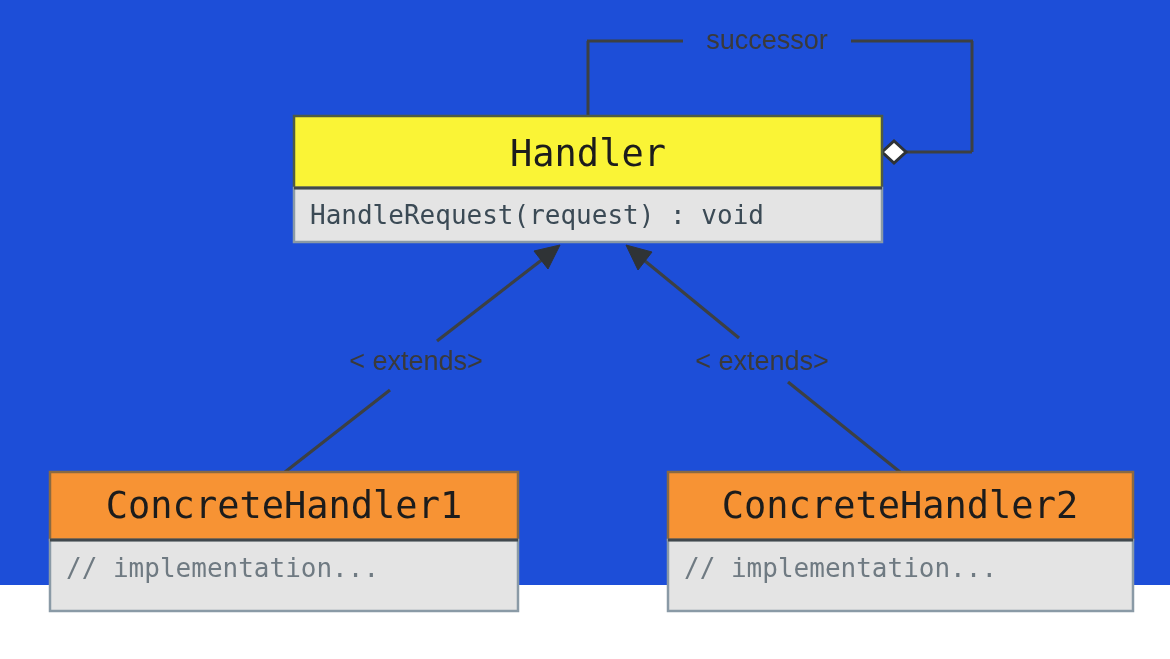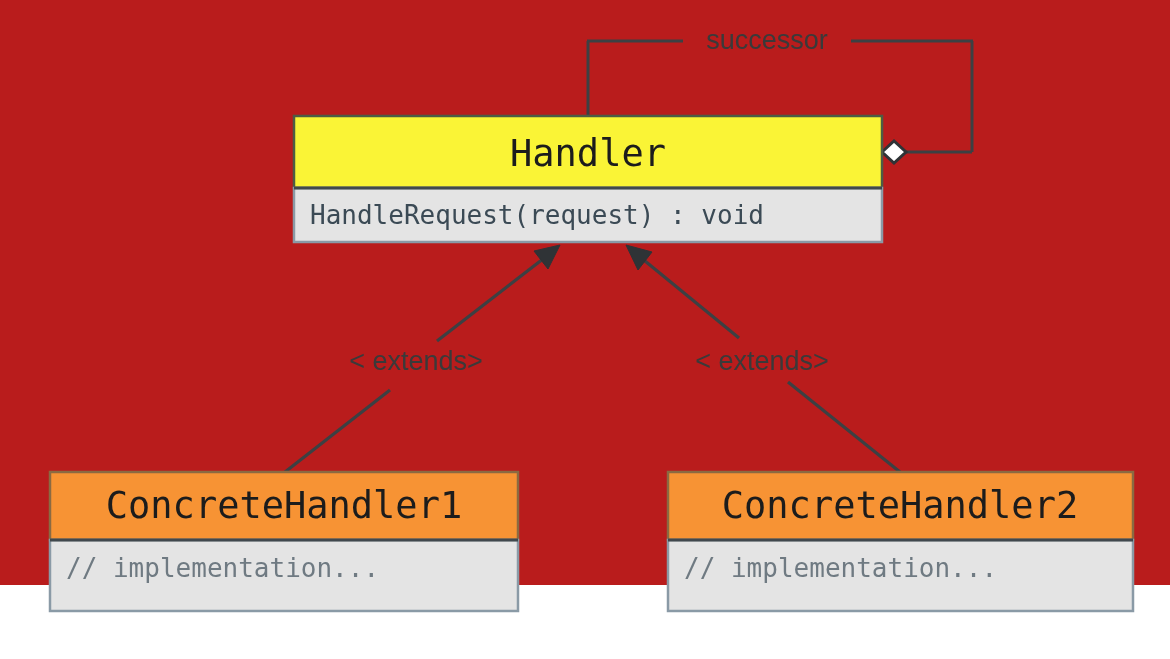--- a/index.html
+++ b/index.html
@@ -11,21 +11,21 @@
   body {
     width: 1170px;
     height: 659px;
     font-family: "Liberation Sans", sans-serif;
     overflow: hidden;
   }
   #diagram-root {
     position: relative;
     width: 1170px;
     height: 585px;
-    background: #b91c1c;
+    background: #1d4ed8;
   }
   svg.diagram-canvas {
     position: absolute;
     left: 0;
     top: 0;
     width: 1170px;
     height: 659px;
   }
   .class-title-text {
     font-family: "DejaVu Sans Mono", "Liberation Mono", monospace;

